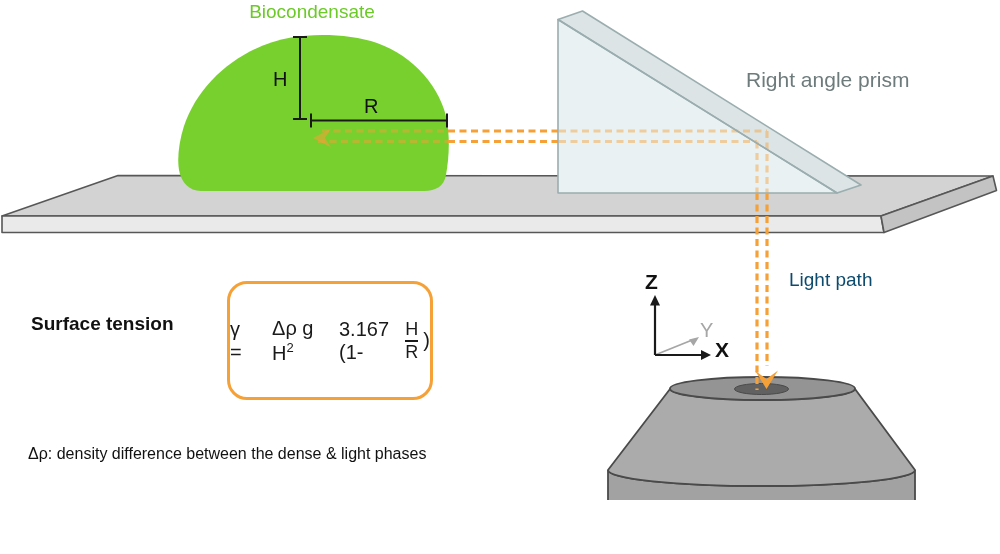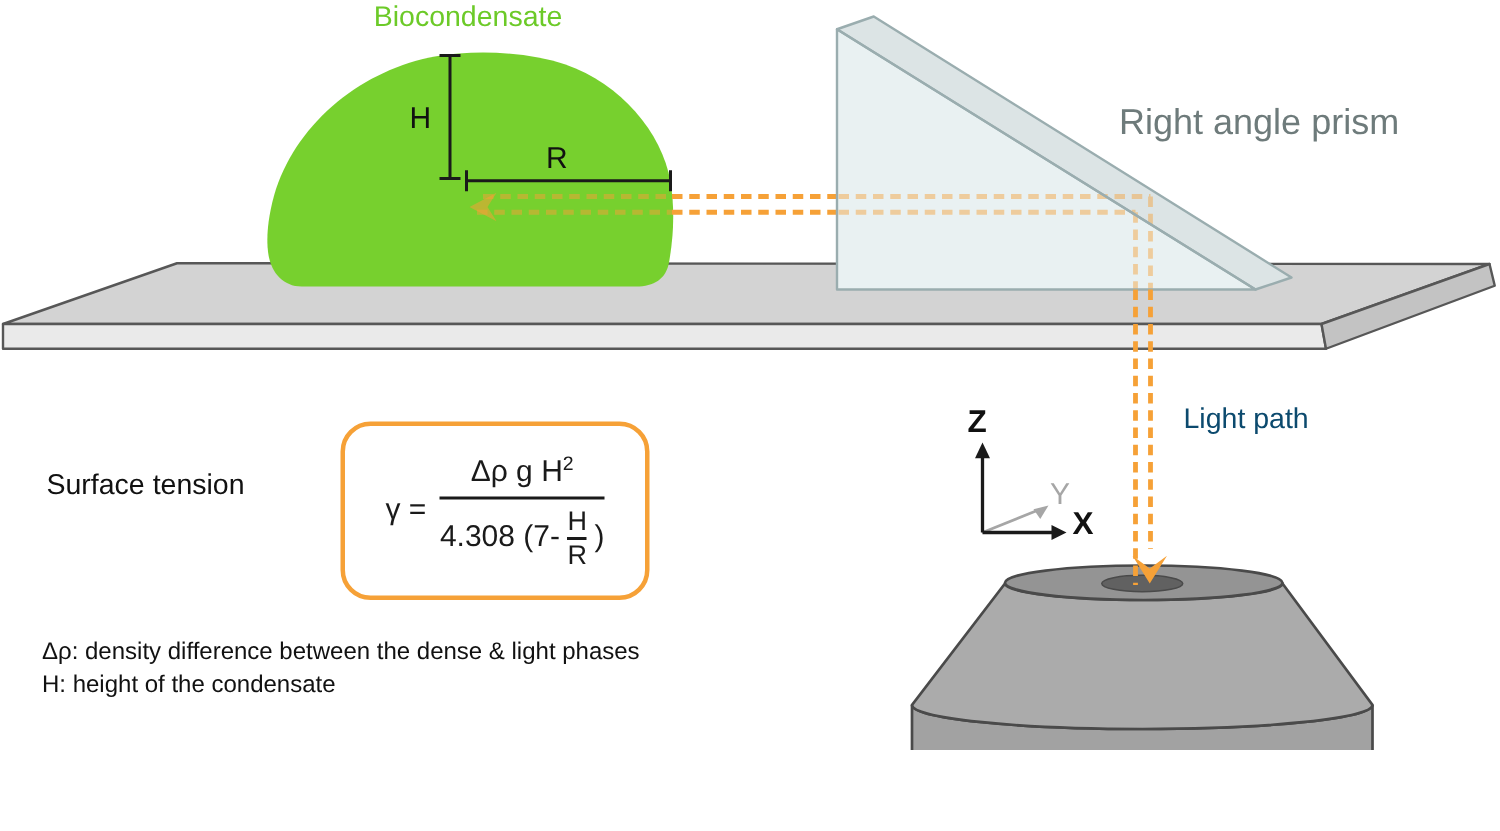--- a/index.html
+++ b/index.html
@@ -3,44 +3,44 @@
 <meta charset="utf-8">
 <style>
   html,body{margin:0;padding:0;background:#ffffff;}
   .stage{
     position:relative;width:1000px;height:500px;overflow:hidden;
     font-family:"Liberation Sans","DejaVu Sans",sans-serif;background:#ffffff;color:#111;
   }
   .stage svg{position:absolute;left:0;top:0;}
   .lbl{position:absolute;white-space:nowrap;}
   .lbl-biocondensate{left:231px;top:1px;width:162px;text-align:center;font-size:19px;color:#6cca28;}
-  .lbl-prism{left:746px;top:68px;font-size:24px;color:#6e7b7b;}
+  .lbl-prism{left:746px;top:68px;font-size:21px;color:#6e7b7b;}
   .lbl-lightpath{left:789px;top:269px;font-size:19px;color:#0c4a6e;}
   .lbl-H{left:273px;top:68px;font-size:20px;color:#111;}
   .lbl-R{left:364px;top:95px;font-size:20px;color:#111;}
   .lbl-Z{left:645px;top:270px;font-size:21px;font-weight:bold;color:#111;}
   .lbl-X{left:715px;top:338px;font-size:21px;font-weight:bold;color:#111;}
   .lbl-Y{left:700px;top:319px;font-size:20px;color:#a6a6a6;}
-  .lbl-surface{left:31px;top:313px;font-size:19px;font-weight:normal;color:#111;}
+  .lbl-surface{left:31px;top:313px;font-size:19px;font-weight:bold;color:#111;}
 
   .formula-box{
     position:absolute;left:227px;top:281px;width:200px;height:113px;
     border:3px solid #f6a137;border-radius:20px;background:#fff;
     display:flex;align-items:center;justify-content:center;gap:9px;
     font-size:20px;color:#1a1a1a;
   }
-  .frac{display:inline-flex;flex-direction:column;align-items:center;}
+  .frac{display:inline-flex;flex-direction:row;}
   .f-num{padding:0 10px;}
   .f-num sup{font-size:13px;}
   .f-bar{align-self:stretch;height:2px;background:#1a1a1a;margin:4px 0 5px 0;}
   .f-den{display:flex;align-items:center;gap:5px;}
   .mini-frac{display:inline-flex;flex-direction:column;align-items:center;font-size:18px;line-height:1.05;}
   .mini-bar{width:100%;height:2px;background:#1a1a1a;margin:1px 0;}
 
-  .definitions{position:absolute;left:28px;top:424px;font-size:16px;line-height:22.3px;color:#111;}
+  .definitions{position:absolute;left:28px;top:443px;font-size:16px;line-height:22.3px;color:#111;}
 </style>
 </head>
 <body>
 
 <div class="stage">
 
   <svg width="1000" height="554" viewBox="0 0 1000 554">
 
     <g stroke="#575757" stroke-width="1.6" stroke-linejoin="round">
       <polygon points="2,216 118,175.5 993,176 881,216" fill="#d3d3d3"></polygon>
@@ -132,29 +132,28 @@
   <div class="lbl lbl-surface">Surface tension</div>
 
   <div class="formula-box">
     <span>γ =</span>
     <div class="frac">
       <div class="f-num">
         <span>Δρ g H</span><sup>2</sup>
       </div>
       <div class="f-bar"></div>
       <div class="f-den">
-        <span>4.308 (7-</span>
+        <span>3.167 (1-</span>
         <span class="mini-frac">
           <span>H</span>
           <span class="mini-bar"></span>
           <span>R</span>
         </span>
         <span>)</span>
       </div>
     </div>
   </div>
 
   <div class="definitions">
     <div>Δρ: density difference between the dense &amp; light phases</div>
-    <div>H: height of the condensate</div>
   </div>
 
 </div>
 
 </body></html>

